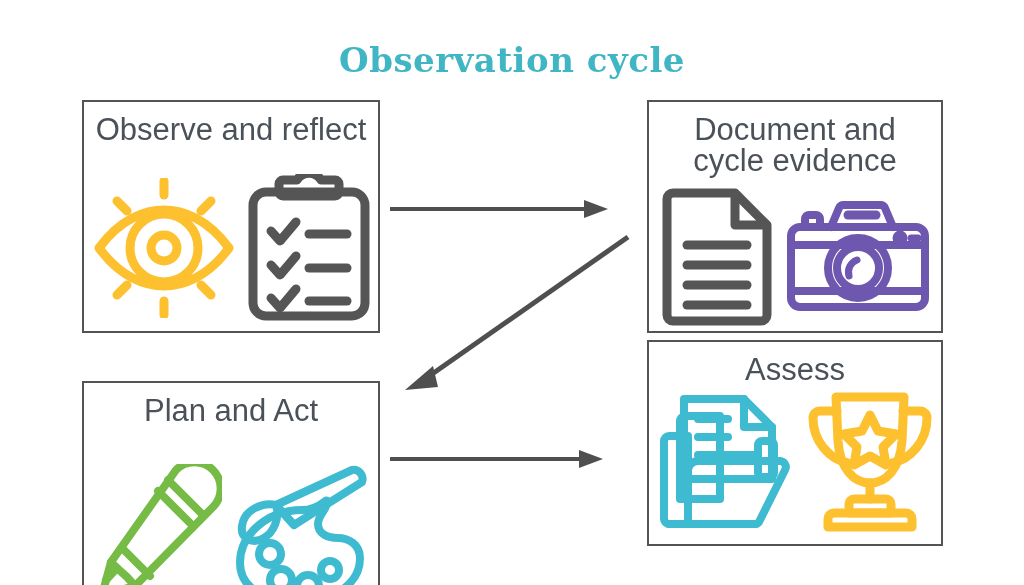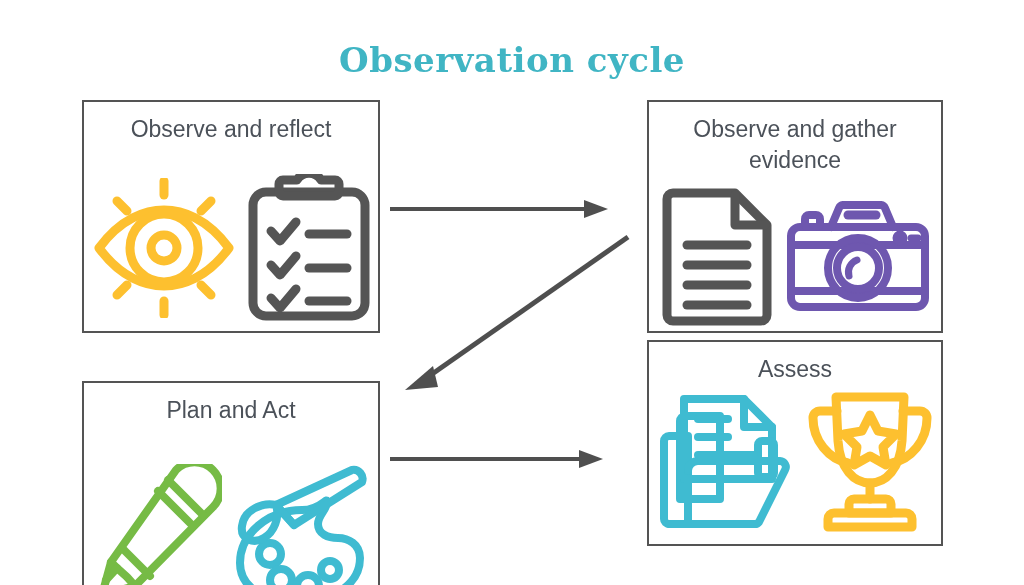--- a/index.html
+++ b/index.html
@@ -47,21 +47,21 @@
   .box-3 { left: 82px;  top: 340px; width: 298px; height: 238px; margin-top: 41px; }
   .box-4 { left: 647px; top: 340px; width: 296px; height: 206px; }
 
   .box-label {
     position: absolute;
     left: 8px;
     right: 8px;
     top: 12px;
     text-align: center;
     font-family: "Liberation Sans", sans-serif;
-    font-size: 23px;
+    font-size: 31px;
     line-height: 31px;
     color: #4b5159;
   }
 
   .icon-row {
     position: absolute;
     left: 0;
     right: 0;
     bottom: 8px;
     height: 150px;
@@ -118,21 +118,21 @@
           <path d="M62 60 L100 60"></path>
           <path d="M62 94 L100 94"></path>
           <path d="M62 127 L100 127"></path>
         </g>
       </svg>
 
     </div>
   </div>
 
   <div class="cycle-box box-2">
-    <div class="box-label">Observe and gather evidence</div>
+    <div class="box-label">Document and cycle evidence</div>
     <div class="icon-row">
 
       <svg class="glyph" width="116" height="140" viewBox="0 0 116 140" fill="none">
         <g stroke="#555555" stroke-width="9" stroke-linecap="round" stroke-linejoin="round" fill="none">
           <path d="M8 12 a6 6 0 0 1 6 -6 L76 6 L108 38 L108 128 a6 6 0 0 1 -6 6 L14 134 a6 6 0 0 1 -6 -6 Z"></path>
           <path d="M76 8 L76 38 L106 38"></path>
           <path d="M28 58 L88 58"></path>
           <path d="M28 78 L88 78"></path>
           <path d="M28 98 L88 98"></path>
           <path d="M28 118 L88 118"></path>

